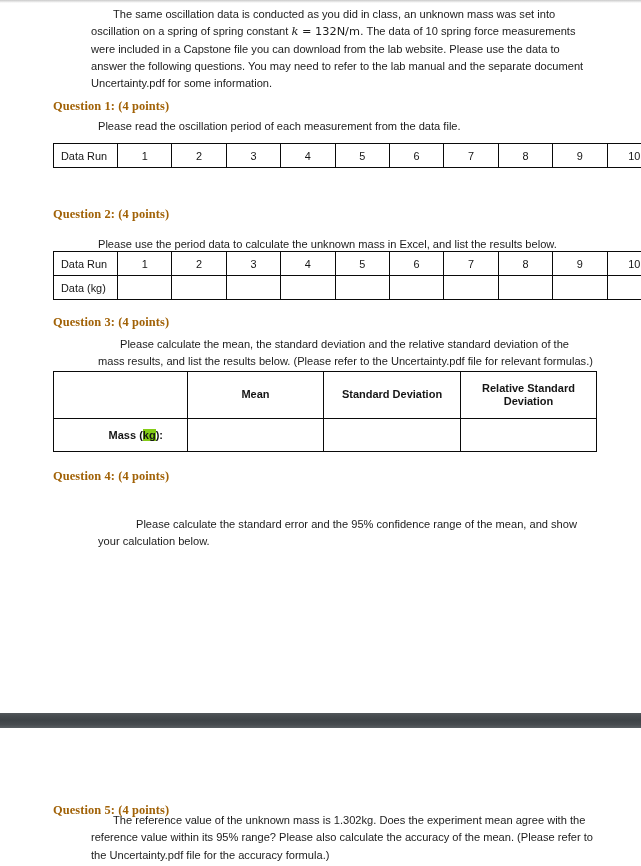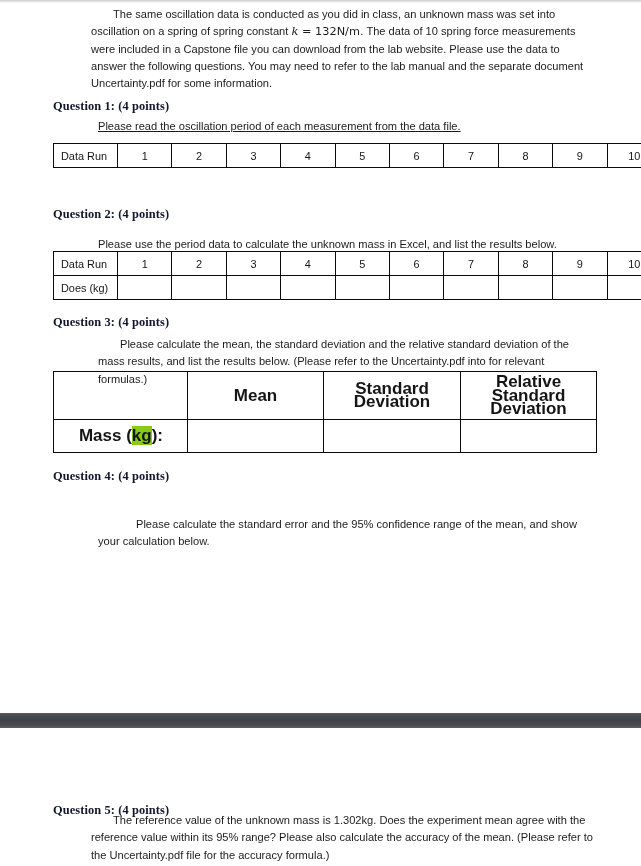--- a/index.html
+++ b/index.html
@@ -69,21 +69,21 @@
     font-family: "DejaVu Sans", sans-serif;
     font-size: 11.3px;
     margin-top: 12px;
   }
 
   .q-head {
     margin: 0;
     font-family: "Liberation Serif", serif;
     font-weight: bold;
     font-size: 12.4px;
-    color: #0f172a;
+    color: #a16207;
     letter-spacing: 0.1px;
   }
 
   table.data-table {
     border-collapse: collapse;
     table-layout: fixed;
     width: 609px;
     font-size: 10.9px;
     color: #151515;
   }
@@ -97,21 +97,21 @@
   table.data-table td.rowlabel {
     text-align: left;
     padding-left: 7px;
   }
   .run-table col.lbl { width: 64px; }
 
   table.stats-table {
     border-collapse: collapse;
     table-layout: fixed;
     width: 543px;
-    font-size: 17px;
+    font-size: 11px;
     color: #151515;
   }
   table.stats-table td {
     border: 1px solid #0a0a0a;
     padding: 3px 6px;
     vertical-align: middle;
     text-align: center;
   }
   table.stats-table td.hdr {
     font-weight: bold;
@@ -145,21 +145,21 @@
 <div class="page page-one">
 
   <div class="content" style="top:6px;">
     <p class="body-para"><span>The same oscillation data is conducted as you did in class, an unknown mass was set into oscillation on a spring of spring constant </span><span class="math-var">k</span><span class="math-rest"> = 132N/m.</span><span> The data of 10 spring force measurements were included in a Capstone file you can download from the lab website. Please use the data to answer the following questions. You may need to refer to the lab manual and the separate document Uncertainty.pdf for some information.</span></p>
   </div>
 
   <div class="content" style="top:98px;">
     <p class="q-head">Question 1: (4 points)</p>
   </div>
   <div class="content" style="top:118px;">
-    <p class="sub-para" style="text-indent:0;text-decoration:underline;">Please read the oscillation period of each measurement from the data file.</p>
+    <p class="sub-para" style="text-indent:0;">Please read the oscillation period of each measurement from the data file.</p>
   </div>
   <div class="content" style="top:143px;">
     <table class="data-table run-table">
       <colgroup>
           <col class="lbl">
           <col>
           <col>
           <col>
           <col>
           <col>
@@ -216,41 +216,41 @@
           <td>3</td>
           <td>4</td>
           <td>5</td>
           <td>6</td>
           <td>7</td>
           <td>8</td>
           <td>9</td>
           <td>10</td>
         </tr>
         <tr>
-          <td class="rowlabel">Does (kg)</td>
+          <td class="rowlabel">Data (kg)</td>
           <td></td>
           <td></td>
           <td></td>
           <td></td>
           <td></td>
           <td></td>
           <td></td>
           <td></td>
           <td></td>
           <td></td>
         </tr>
       </tbody>
     </table>
   </div>
 
   <div class="content" style="top:314px;">
     <p class="q-head">Question 3: (4 points)</p>
   </div>
   <div class="content" style="top:336px;">
-    <p class="sub-para">Please calculate the mean, the standard deviation and the relative standard deviation of the mass results, and list the results below. (Please refer to the Uncertainty.pdf into for relevant formulas.)</p>
+    <p class="sub-para">Please calculate the mean, the standard deviation and the relative standard deviation of the mass results, and list the results below. (Please refer to the Uncertainty.pdf file for relevant formulas.)</p>
   </div>
   <div class="content" style="top:371px;">
     <table class="stats-table">
       <colgroup>
           <col style="width:134px">
           <col style="width:136px">
           <col style="width:137px">
           <col style="width:136px">
         </colgroup>
       <tbody>

